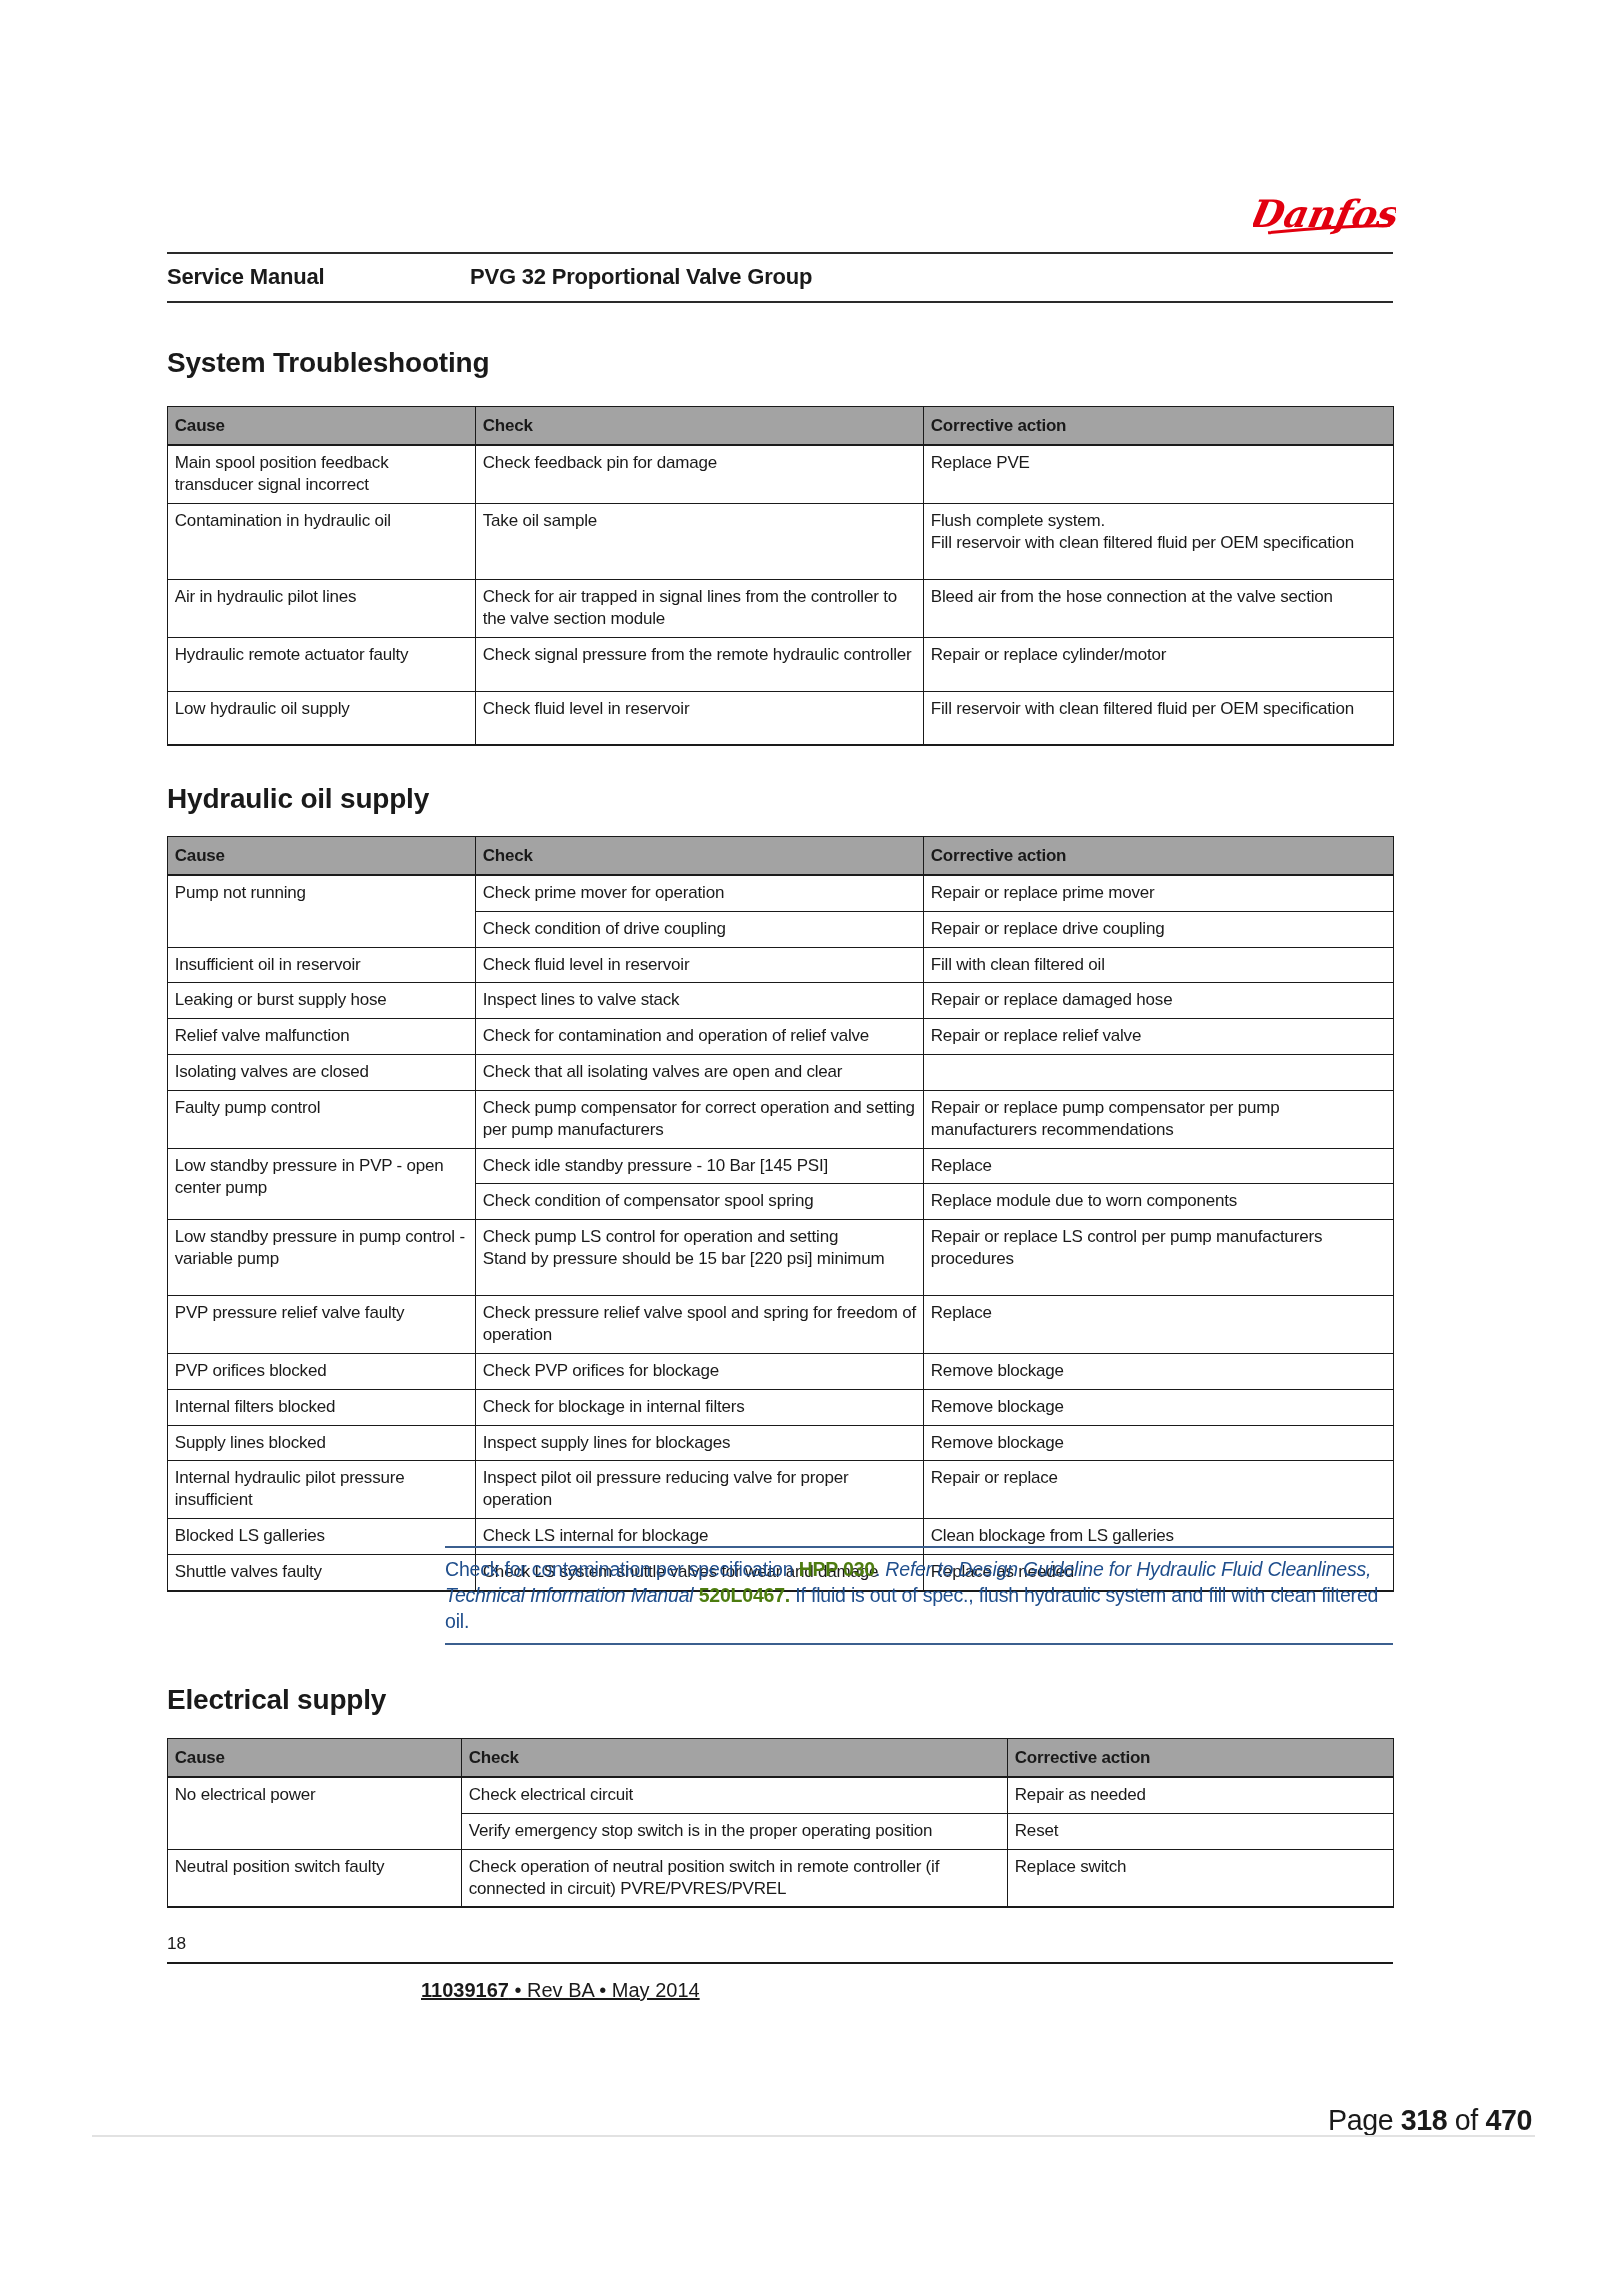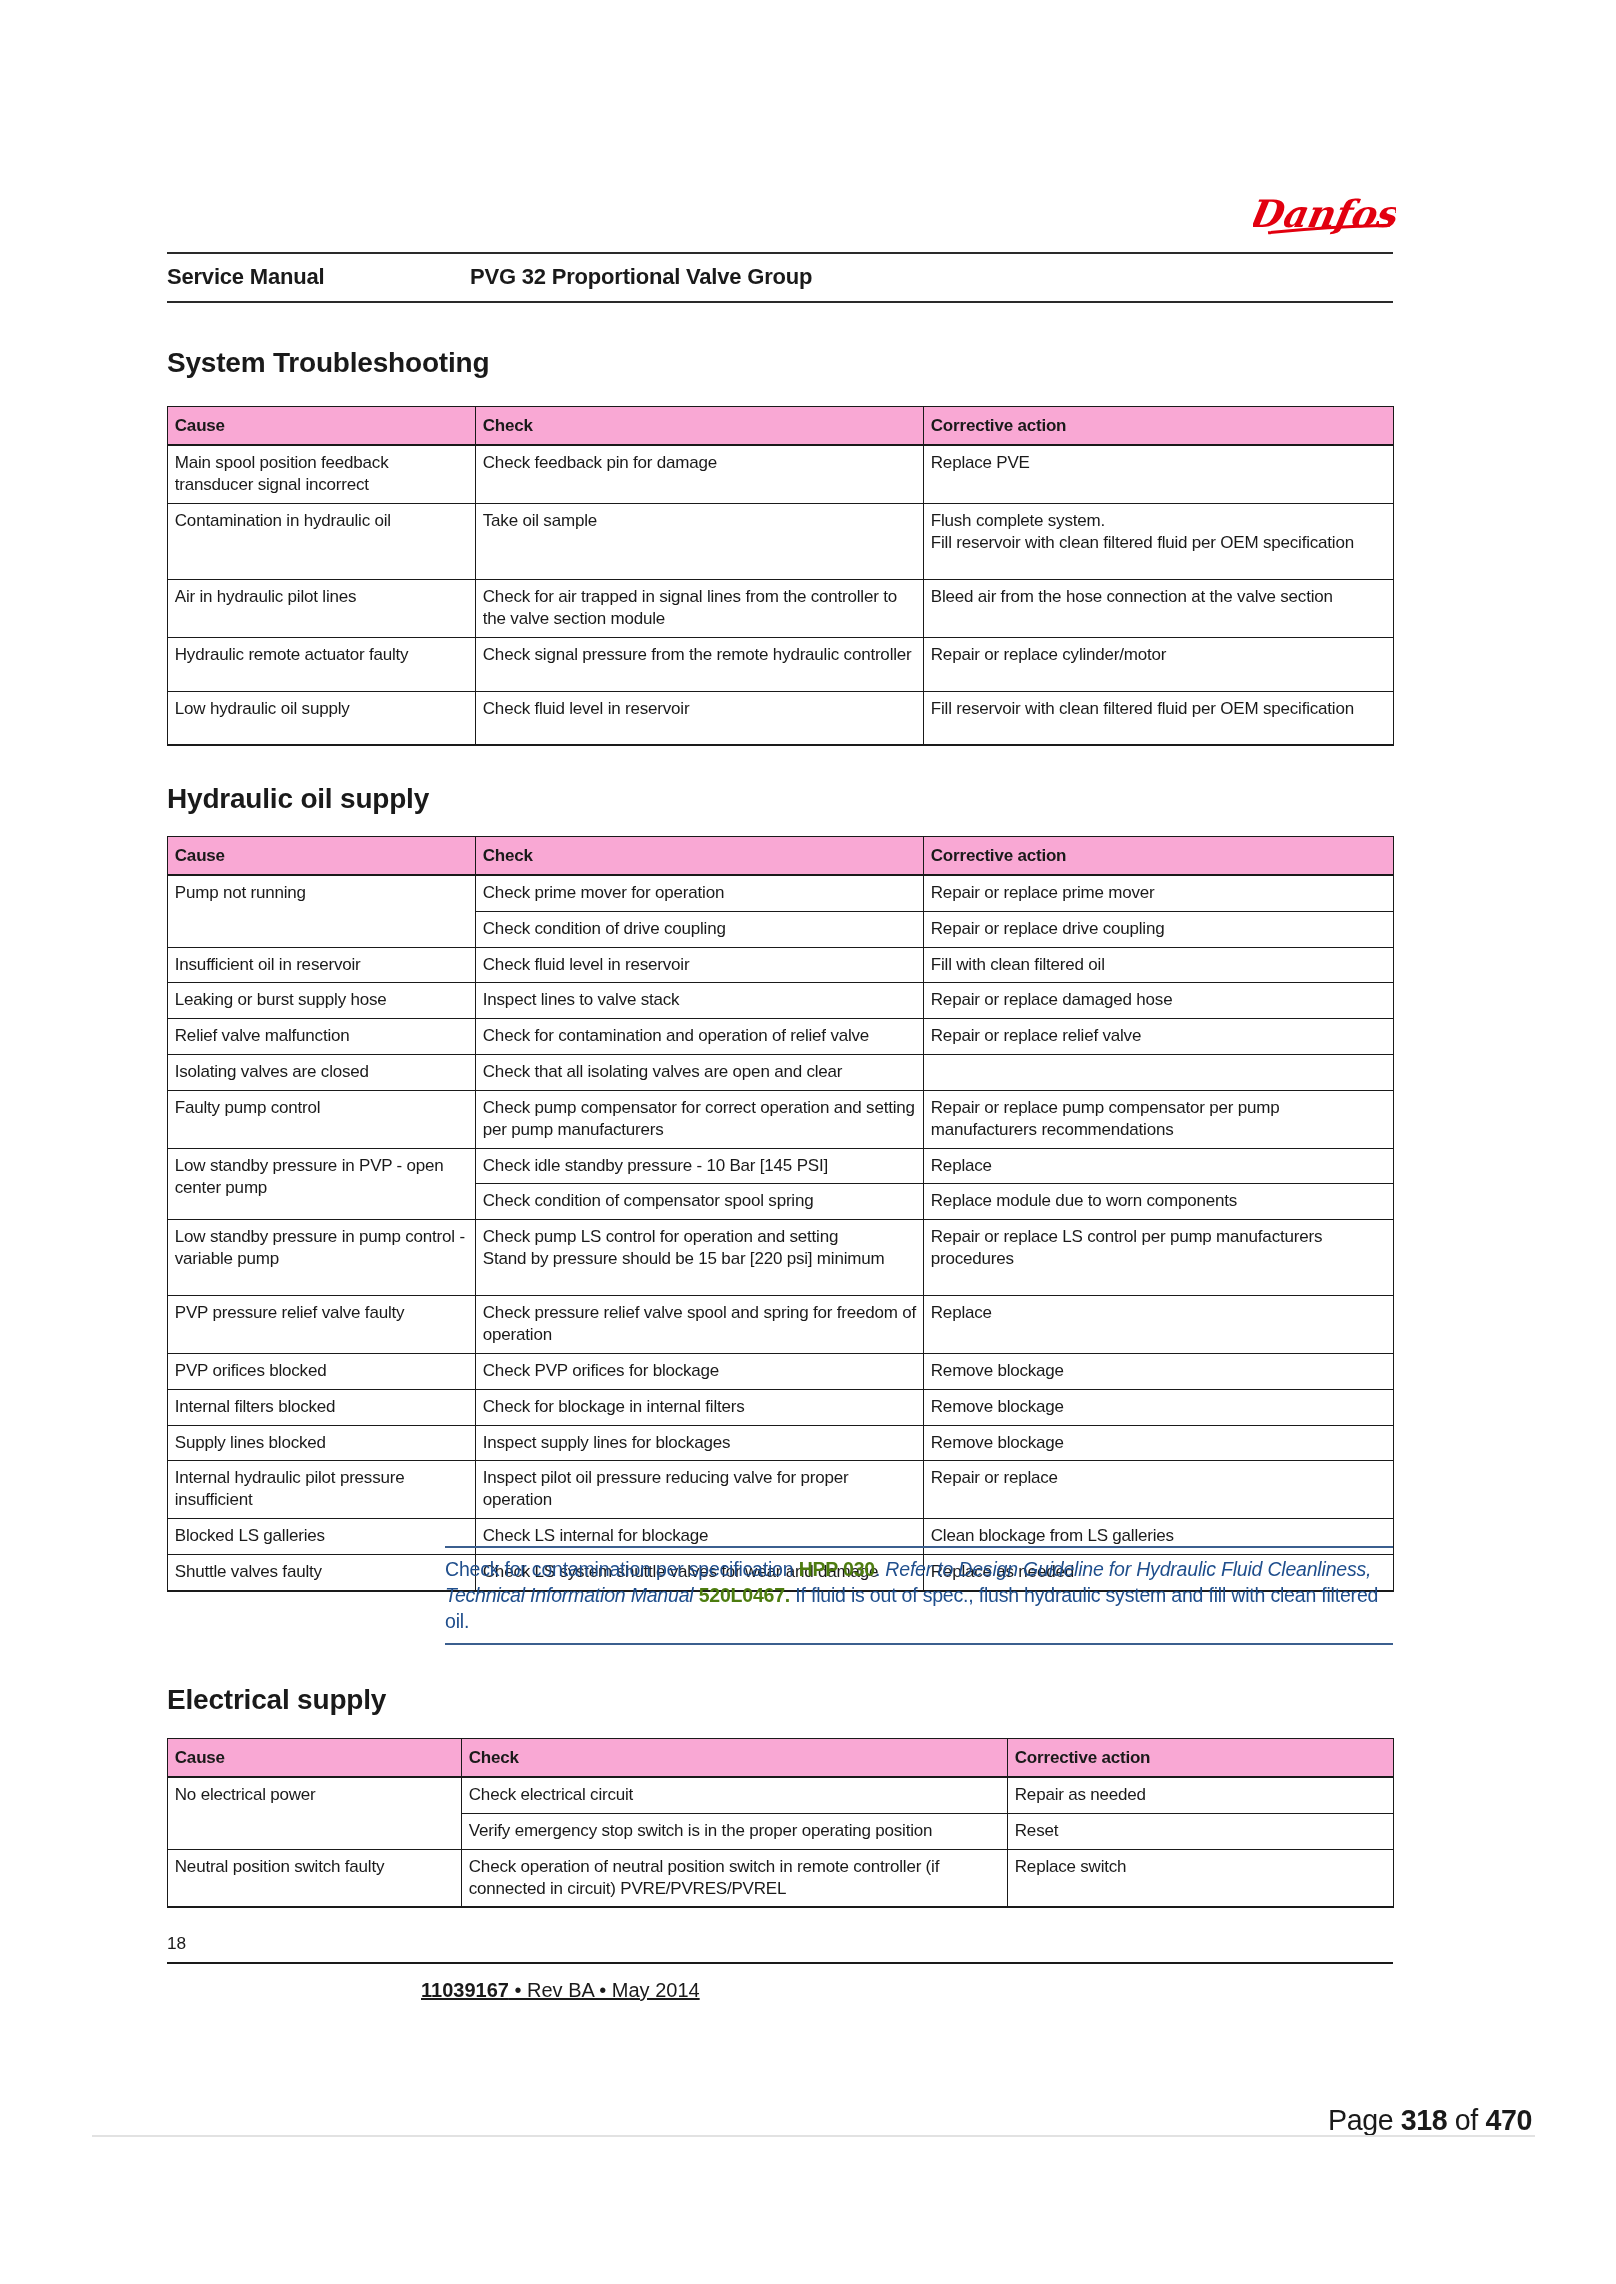--- a/index.html
+++ b/index.html
@@ -14,21 +14,21 @@
   .section-title { font-size: 28px; font-weight: bold; letter-spacing: -0.2px; }
   table.trouble {
     position: absolute; border-collapse: collapse; table-layout: fixed;
     font-size: 17px; line-height: 22px; letter-spacing: -0.2px;
   }
   table.trouble th, table.trouble td {
     border: 1.5px solid #1a1a1a; vertical-align: top; text-align: left;
     padding: 6px 6.8px 6.8px 6.8px;
   }
   table.trouble th {
-    background: #f9a8d4; font-weight: bold; padding-top: 7.5px; padding-bottom: 7.5px;
+    background: #a3a3a3; font-weight: bold; padding-top: 7.5px; padding-bottom: 7.5px;
   }
   table.trouble tr.thick-top td { border-top-width: 2.3px; }
   table.trouble { border-bottom: 2.3px solid #1a1a1a; }
   .note {
     left: 445px; top: 1546px; width: 948px; color: #1f4e8c;
     font-size: 19.5px; line-height: 26px; letter-spacing: -0.2px;
   }
   .note .bar { height: 2.3px; background: #3b5f8f; width: 100%; }
   .note .txt { padding: 7.5px 0 9px 0; }
   .note b { color: #4d7c0f; }

